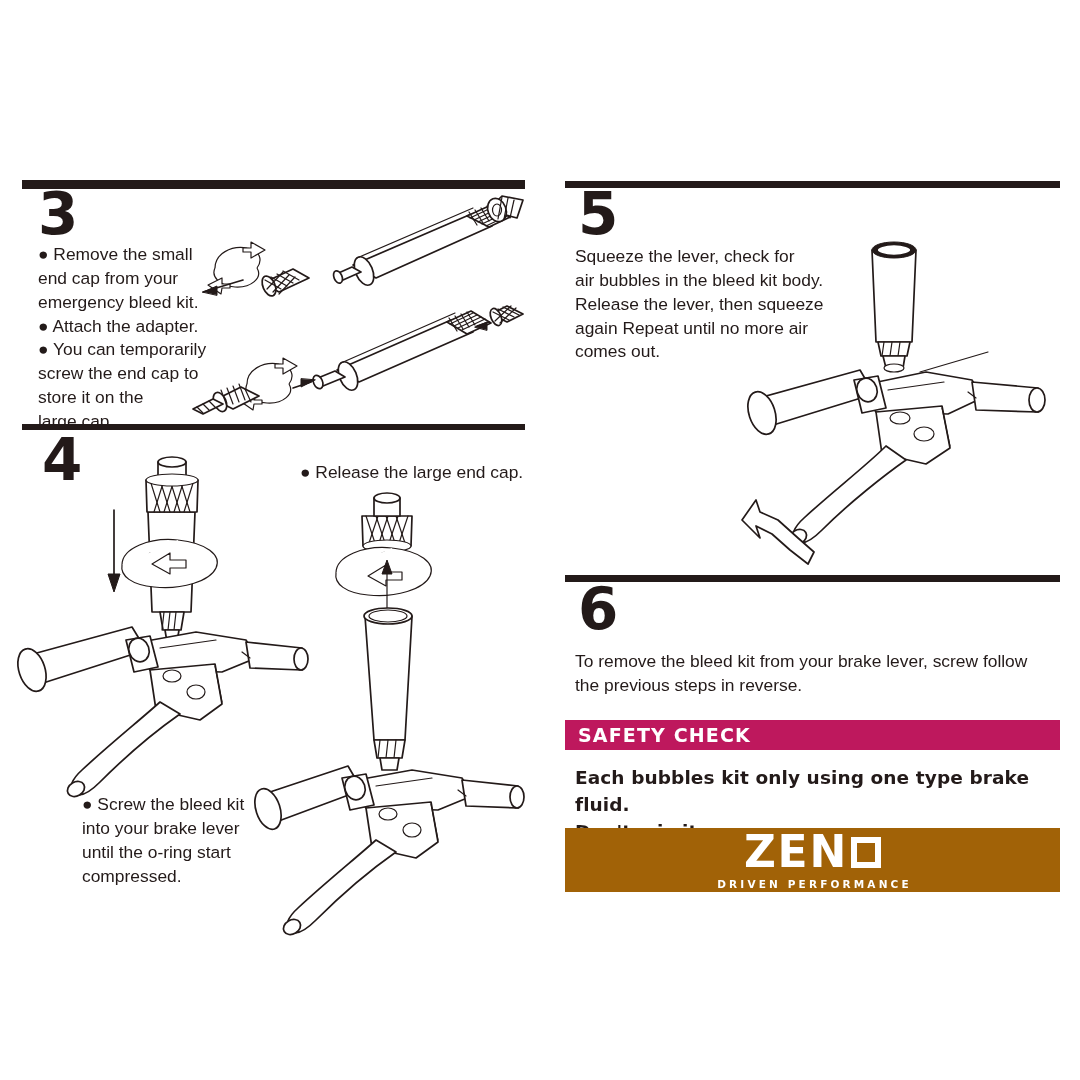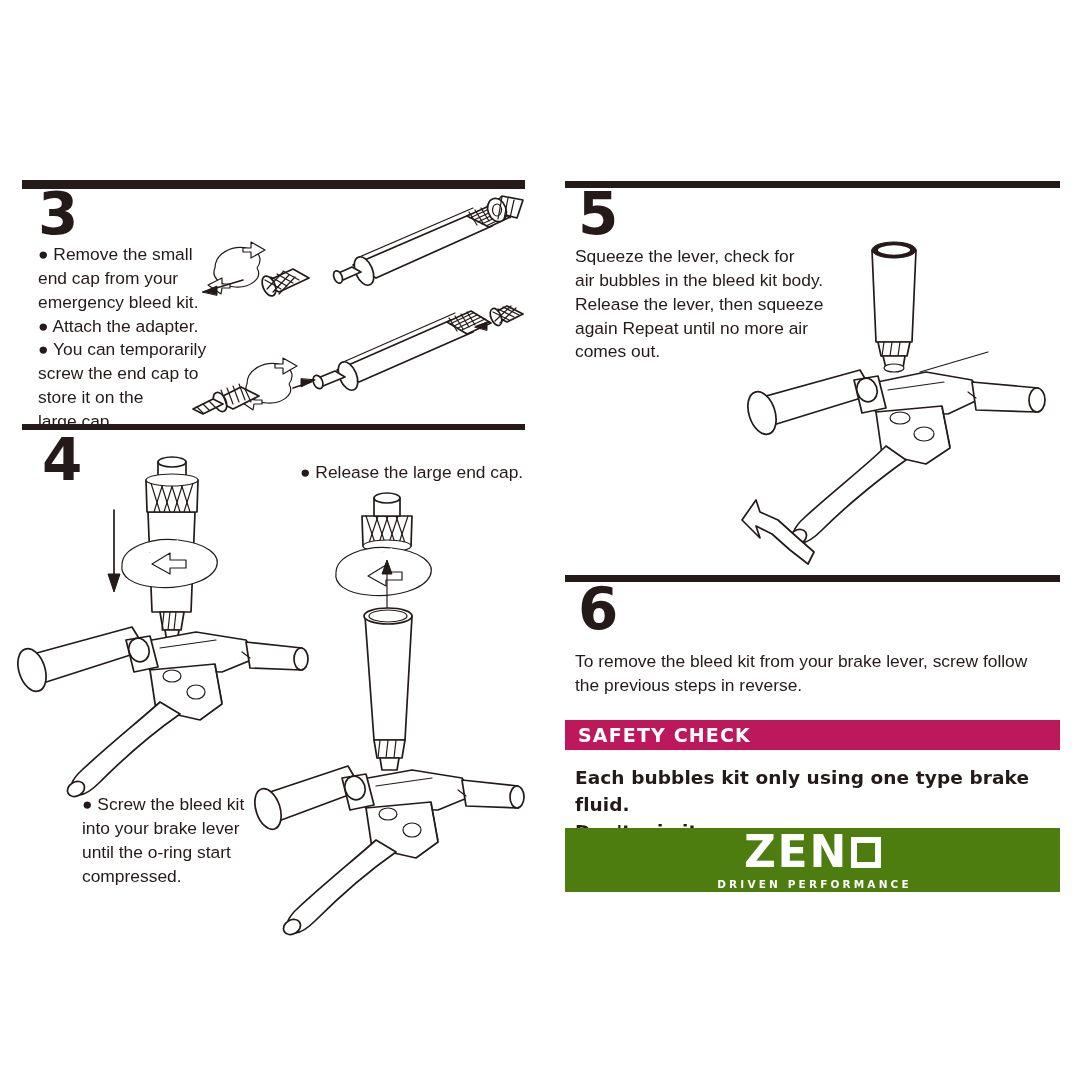--- a/index.html
+++ b/index.html
@@ -50,21 +50,21 @@
     font-weight:700;font-size:19px;letter-spacing:.06em;
     padding-left:13px;color:#fff;
   }
   .warn{
     position:absolute;
     font-family:"DejaVu Sans", sans-serif;
     font-weight:700;font-size:18.5px;line-height:1.45;
     color:#231a19;white-space:pre-line;letter-spacing:.005em;
   }
   .logo-box{
-    position:absolute;background:#4d7c0f;
+    position:absolute;background:#a16207;
     display:flex;flex-direction:column;
     align-items:center;justify-content:center;
   }
   .logo-word{
     font-family:"DejaVu Sans", sans-serif;
     font-weight:700;font-size:44px;letter-spacing:.04em;
     color:#ffffff;line-height:1;
     display:flex;align-items:center;
   }
   .logo-sq{

